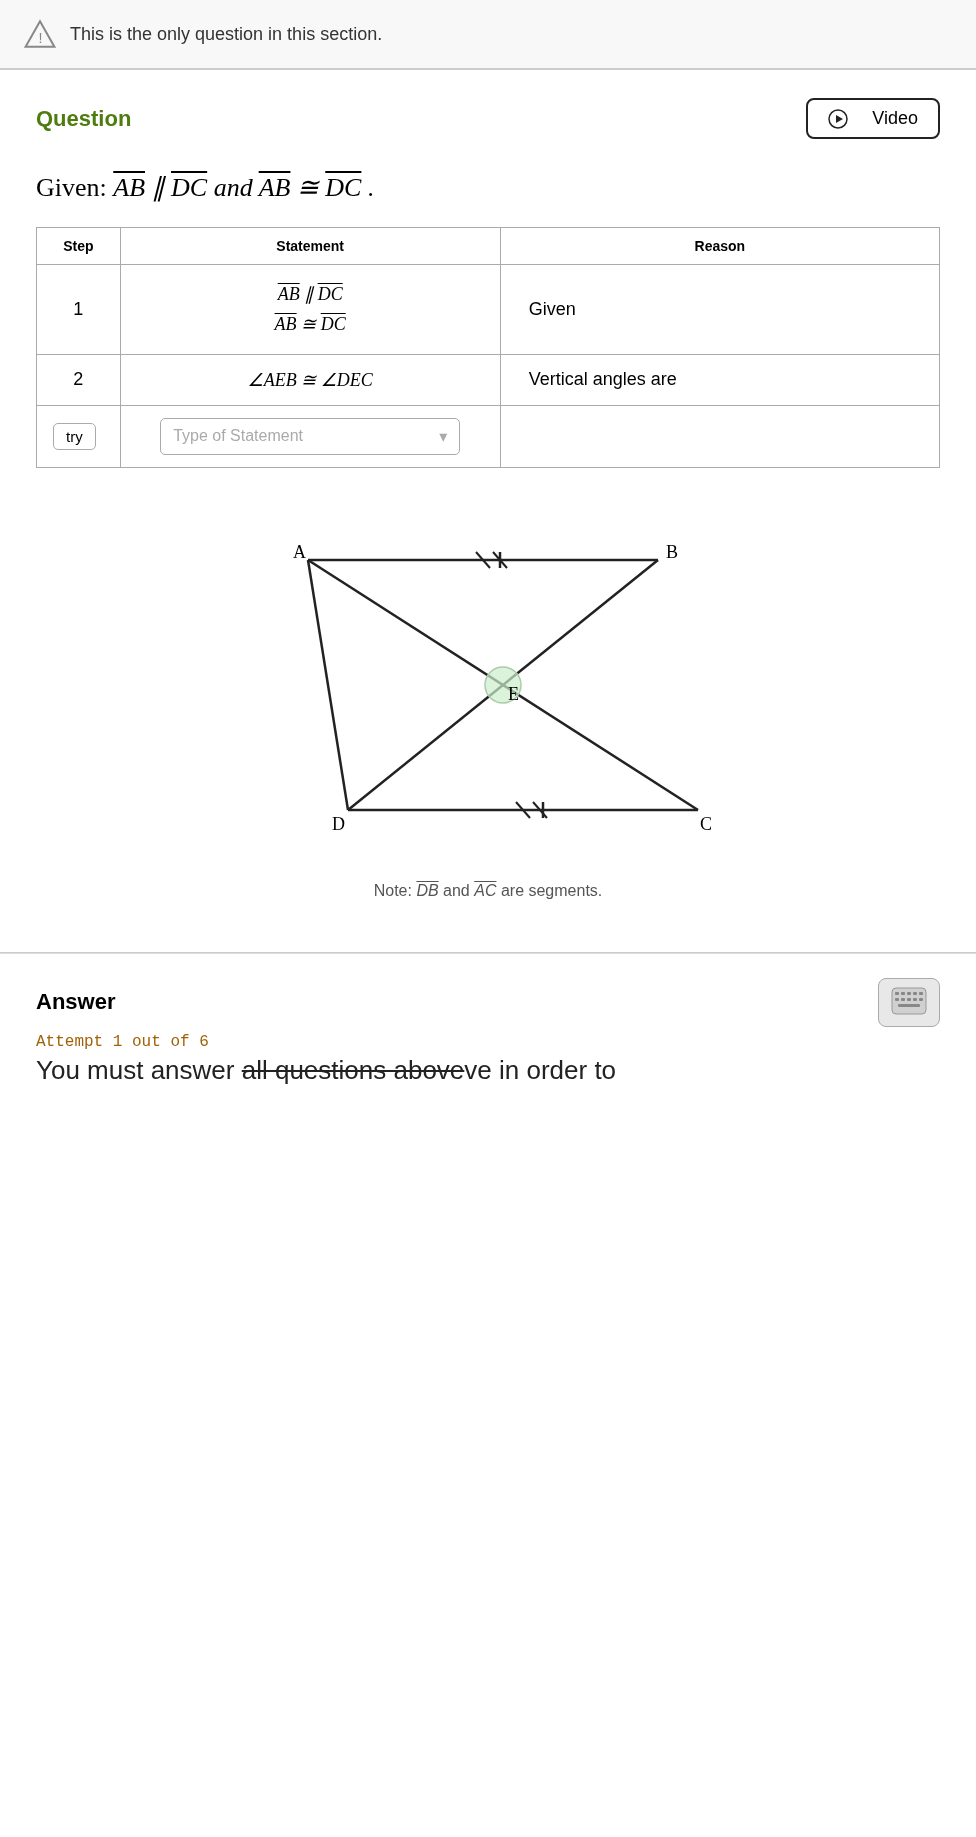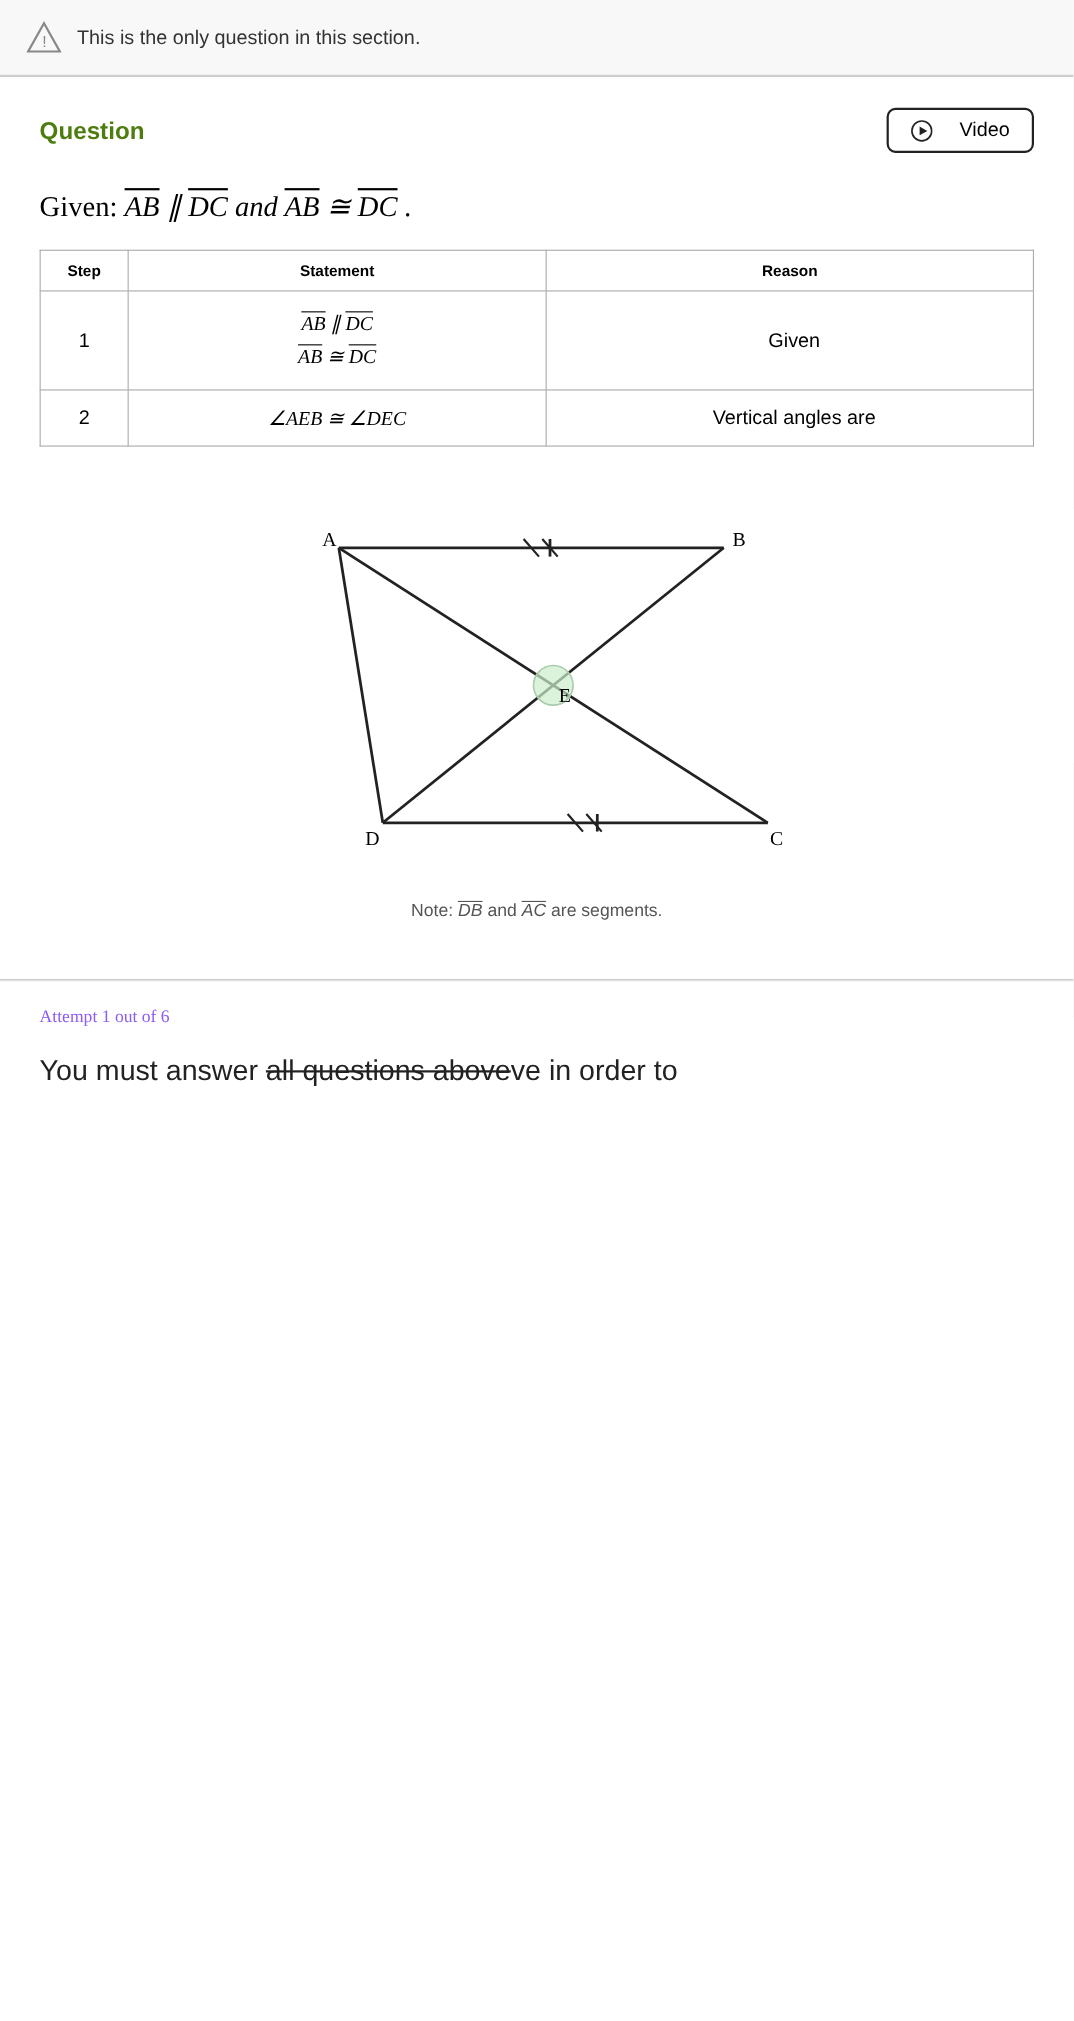--- a/index.html
+++ b/index.html
@@ -101,21 +101,21 @@
     }
     .proof-table td.step-col {
       font-family: Arial, sans-serif;
       width: 80px;
     }
     .proof-table td.statement-col {
       width: 380px;
     }
     .proof-table td.reason-col {
       font-family: Arial, sans-serif;
-      text-align: center;
+      text-align: left;
       padding-left: 28px;
     }
     .statement-line {
       display: block;
       line-height: 1.7;
     }
     .try-row td {
       border-top: 1px solid #aaa;
       padding: 12px 16px;
     }
@@ -174,24 +174,23 @@
       font-size: 22px;
     }
     .keyboard-btn {
       border: 1px solid #aaa;
       border-radius: 8px;
       background: #e8e8e8;
       padding: 8px 12px;
       cursor: pointer;
     }
     .attempt-text {
-      font-family: Liberation Serif, serif;
+      font-family: Liberation Mono, monospace;
       font-size: 16px;
-      color: #8b5cf6;
-      margin-bottom: 20px;
+      color: #a16207;
     }
     .answer-body {
       font-family: Arial, sans-serif;
       font-size: 26px;
       color: #222;
       line-height: 1.5;
     }
     .strikethrough {
       text-decoration: line-through;
     }
@@ -271,20 +270,32 @@
         </tr>
 
         <tr>
           <td class="step-col">2</td>
           <td class="statement-col">
             <span class="italic">∠AEB ≅ ∠DEC</span>
           </td>
           <td class="reason-col">Vertical angles are</td>
         </tr>
 
+        <tr class="try-row">
+          <td class="step-col">
+            <button class="try-btn">try</button>
+          </td>
+          <td class="statement-col">
+            <div class="statement-dropdown">
+              <span>Type of Statement</span>
+              <span>▾</span>
+            </div>
+          </td>
+          <td class="reason-col"></td>
+        </tr>
       </tbody>
     </table>
 
     <div class="diagram-container">
       <svg width="520" height="380" viewBox="0 0 520 380" xmlns="http://www.w3.org/2000/svg" font-family="Georgia, serif" font-size="18">
 
         <line x1="80" y1="60" x2="430" y2="60" stroke="#222" stroke-width="2.5"></line>
 
         <line x1="120" y1="310" x2="470" y2="310" stroke="#222" stroke-width="2.5"></line>
 
@@ -317,19 +328,38 @@
       <p class="note-text">
         Note: <span class="over-line">DB</span> and <span class="over-line">AC</span> are segments.
       </p>
     </div>
 
   </div>
 
   <hr class="divider">
 
   <div class="answer-section">
+    <div class="answer-header">
+      <span class="answer-label">Answer</span>
+      <button class="keyboard-btn">
+        <svg width="36" height="28" viewBox="0 0 36 28">
+          <rect x="1" y="1" width="34" height="26" rx="4" ry="4" fill="#d0d0d0" stroke="#999" stroke-width="1"></rect>
+          <rect x="4" y="5" width="4" height="3" rx="1" fill="#888"></rect>
+          <rect x="10" y="5" width="4" height="3" rx="1" fill="#888"></rect>
+          <rect x="16" y="5" width="4" height="3" rx="1" fill="#888"></rect>
+          <rect x="22" y="5" width="4" height="3" rx="1" fill="#888"></rect>
+          <rect x="28" y="5" width="4" height="3" rx="1" fill="#888"></rect>
+          <rect x="4" y="11" width="4" height="3" rx="1" fill="#888"></rect>
+          <rect x="10" y="11" width="4" height="3" rx="1" fill="#888"></rect>
+          <rect x="16" y="11" width="4" height="3" rx="1" fill="#888"></rect>
+          <rect x="22" y="11" width="4" height="3" rx="1" fill="#888"></rect>
+          <rect x="28" y="11" width="4" height="3" rx="1" fill="#888"></rect>
+          <rect x="7" y="17" width="22" height="3" rx="1" fill="#888"></rect>
+        </svg>
+      </button>
+    </div>
     <p class="attempt-text">Attempt 1 out of 6</p>
     <div class="answer-body">
       You must answer <span class="strikethrough">all questions above</span>ve in order to
     </div>
   </div>
 
 </div>
 
 </body></html>

